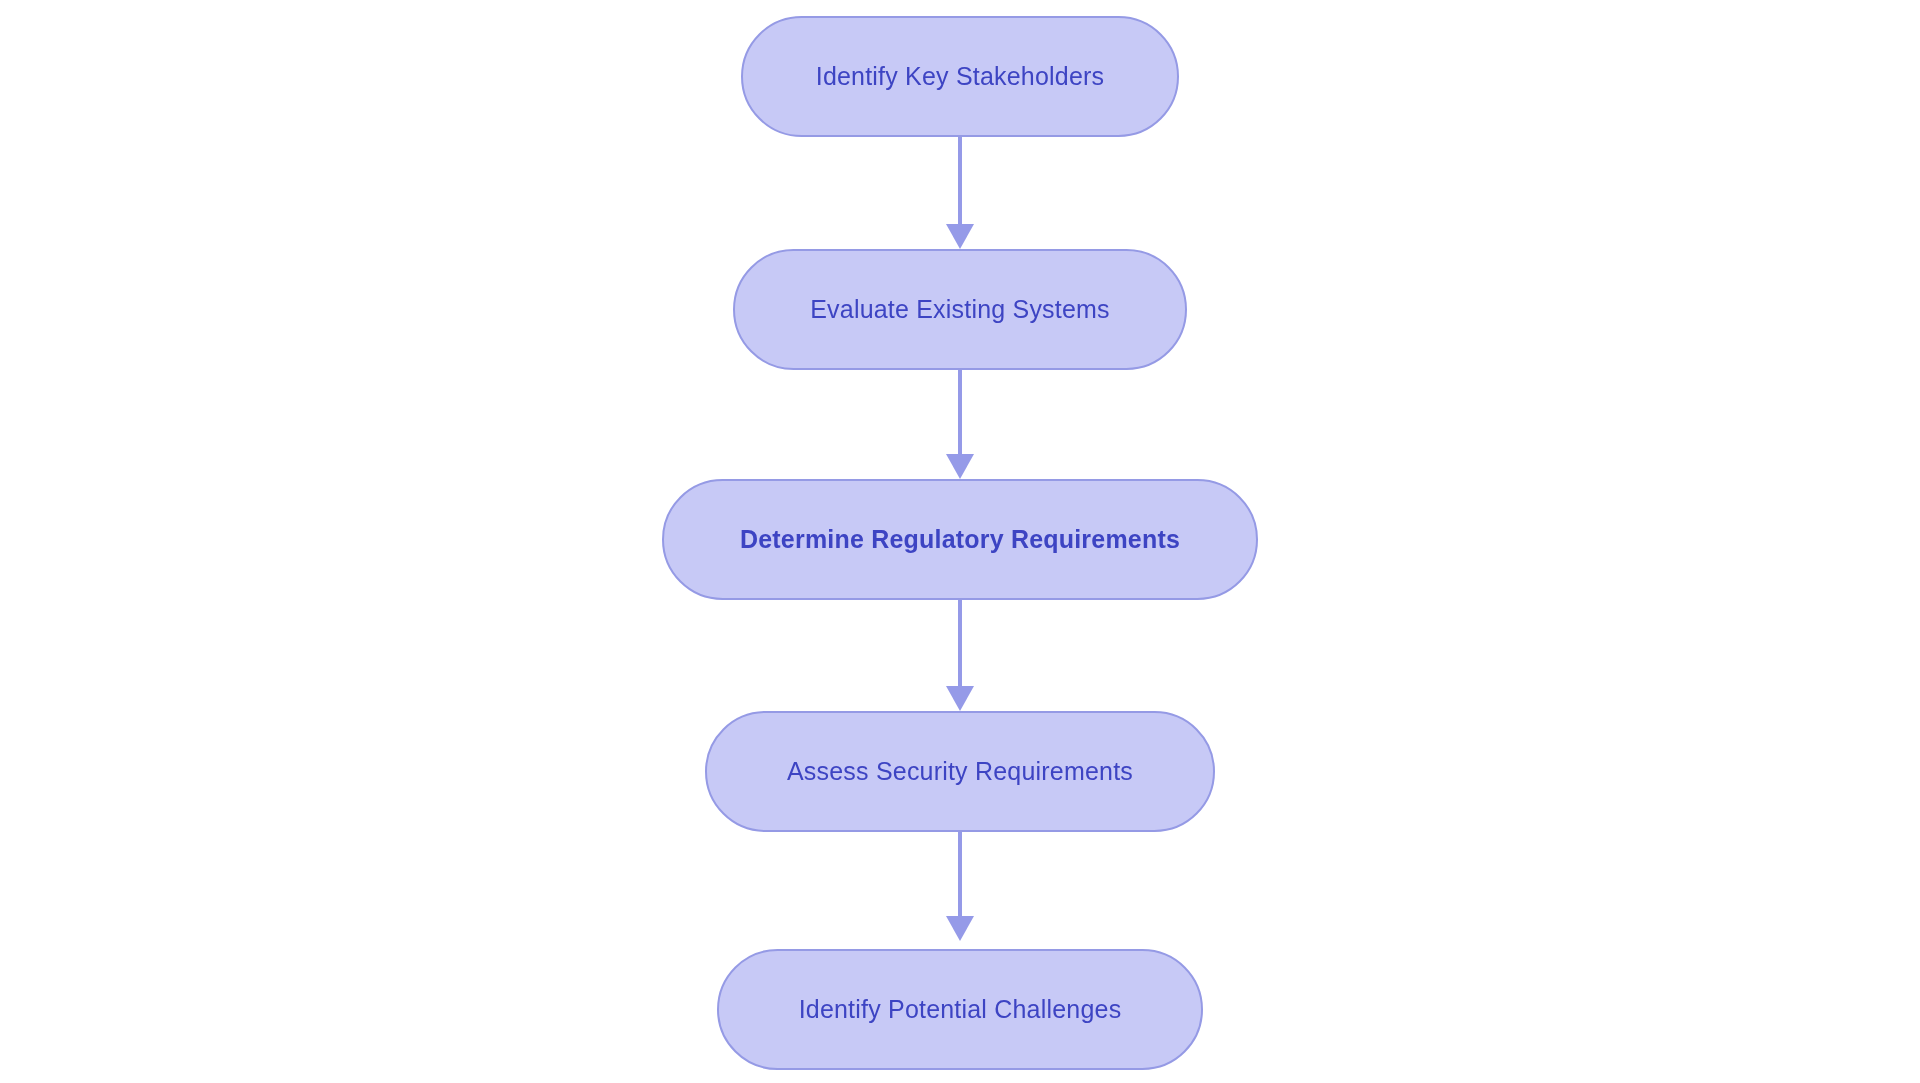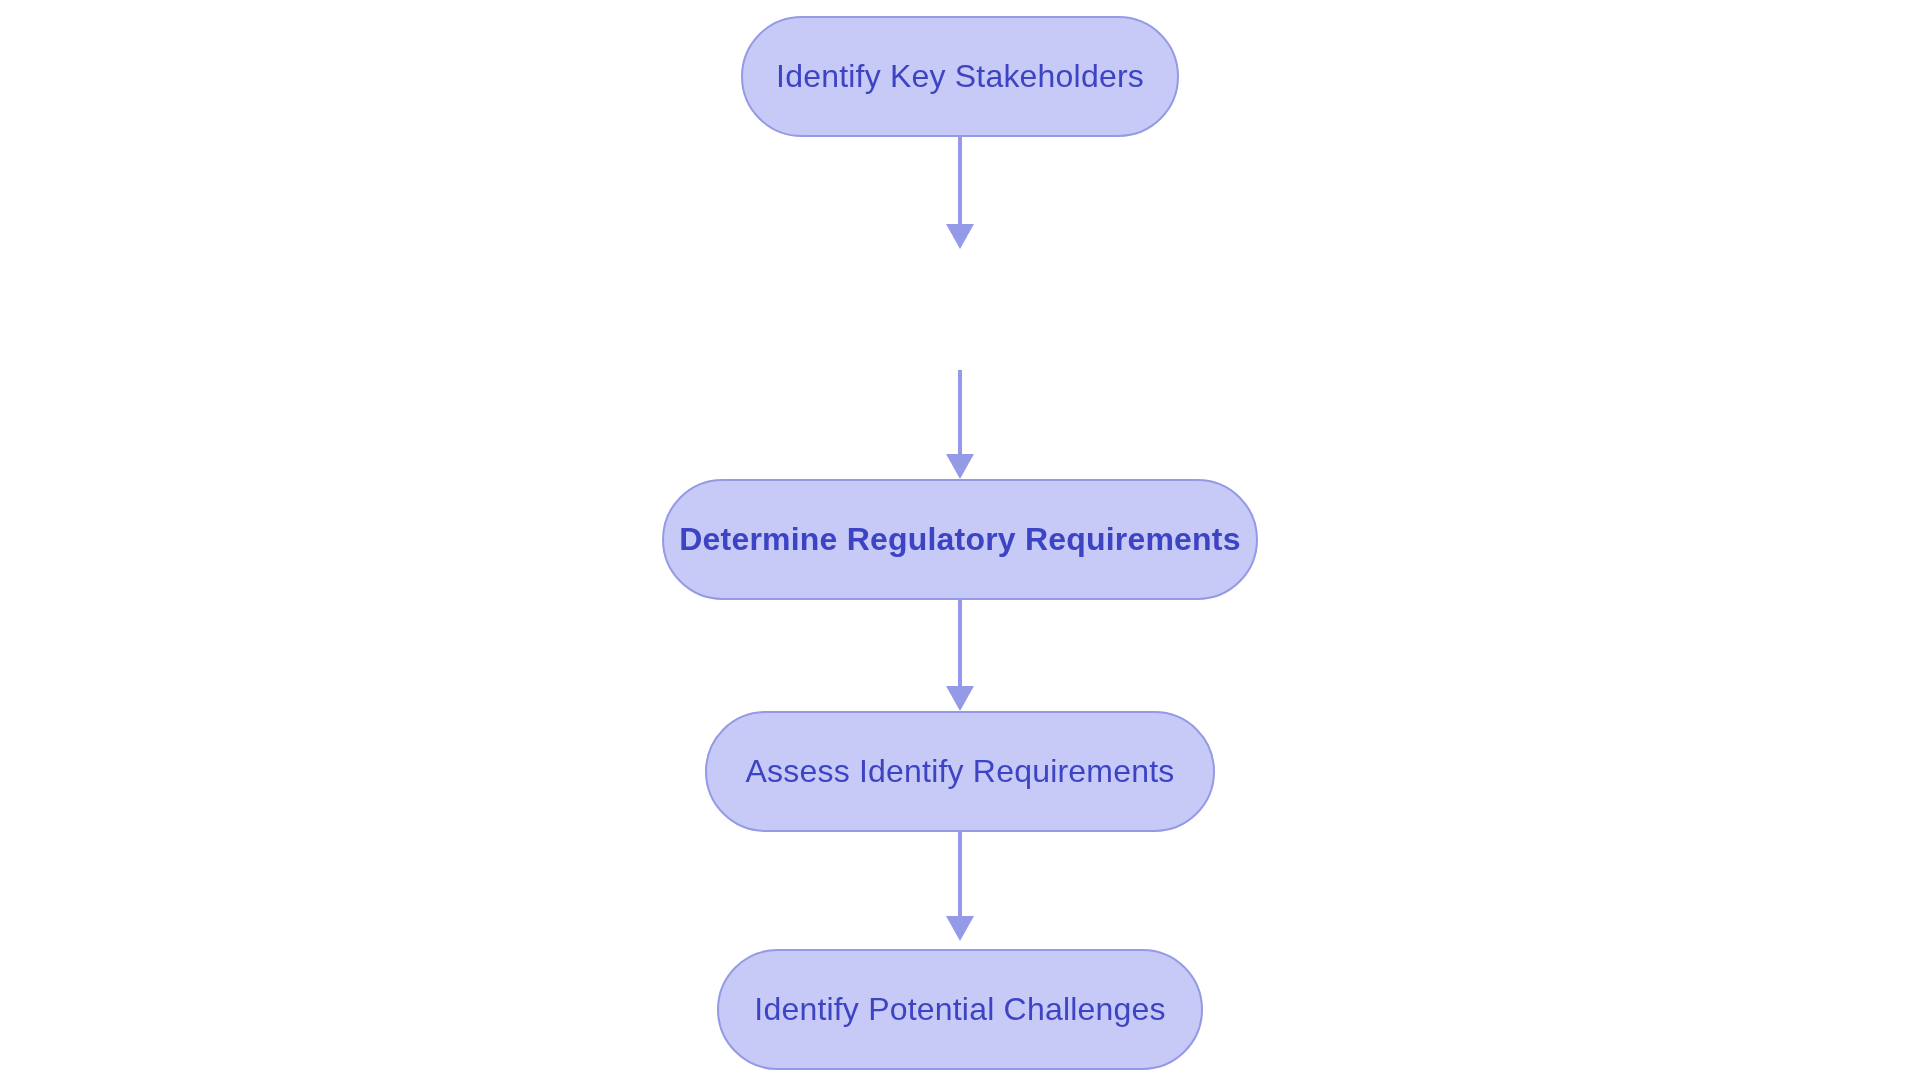--- a/index.html
+++ b/index.html
@@ -31,21 +31,21 @@
     left: 50%;
     transform: translateX(-50%);
     height: 121px;
     border-radius: 60.5px;
     background: var(--node-fill);
     border: 2px solid var(--node-border);
     display: flex;
     align-items: center;
     justify-content: center;
     color: var(--node-text);
-    font-size: 32px;
+    font-size: 25px;
     font-weight: 400;
     letter-spacing: 0.2px;
     white-space: nowrap;
     text-align: center;
   }
   .n1 { top: 16px;  width: 438px; }
   .n2 { top: 249px; width: 454px; }
   .n3 { top: 479px; width: 596px; font-weight: bold; }
   .n4 { top: 711px; width: 510px; }
   .n5 { top: 941px; width: 486px; margin-top: 8px; }
@@ -81,34 +81,35 @@
 
 <div class="canvas">
 
   <div class="node n1">Identify Key Stakeholders</div>
 
   <div class="arrow a1">
     <div class="shaft"></div>
     <div class="head"></div>
   </div>
 
+  <div class="node n2">Evaluate Existing Systems</div>
 
   <div class="arrow a2">
     <div class="shaft"></div>
     <div class="head"></div>
   </div>
 
   <div class="node n3">Determine Regulatory Requirements</div>
 
   <div class="arrow a3">
     <div class="shaft"></div>
     <div class="head"></div>
   </div>
 
-  <div class="node n4">Assess Identify Requirements</div>
+  <div class="node n4">Assess Security Requirements</div>
 
   <div class="arrow a4">
     <div class="shaft"></div>
     <div class="head"></div>
   </div>
 
   <div class="node n5">Identify Potential Challenges</div>
 
 </div>
 

